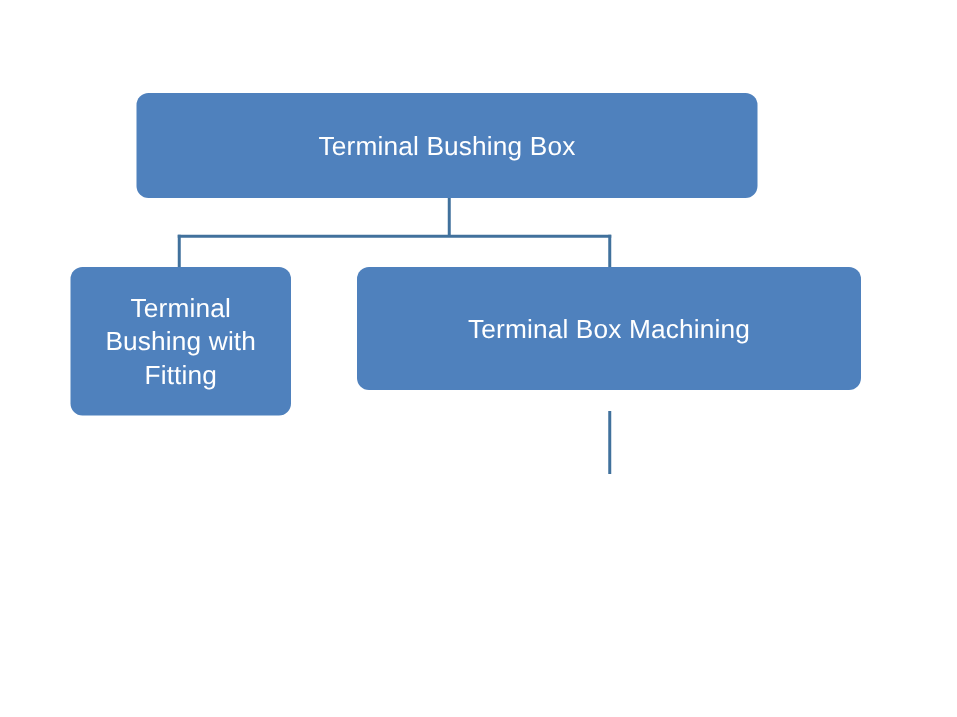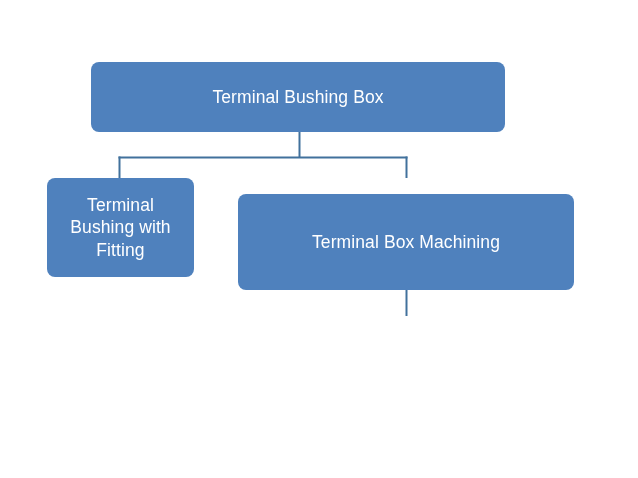--- a/index.html
+++ b/index.html
@@ -65,23 +65,23 @@
 
   #node-bushing-fitting {
     left: 47px;
     top: 178px;
     width: 147px;
     height: 99px;
   }
 
   #node-box-machining {
     left: 238px;
-    top: 194px;
+    top: 178px;
     width: 336px;
-    height: 96px;
+    height: 82px;
     justify-content: center;
   }
 
   #node-box-welded {
     left: 334px;
     top: 316px;
     width: 147px;
     height: 96px;
   }
 </style>

